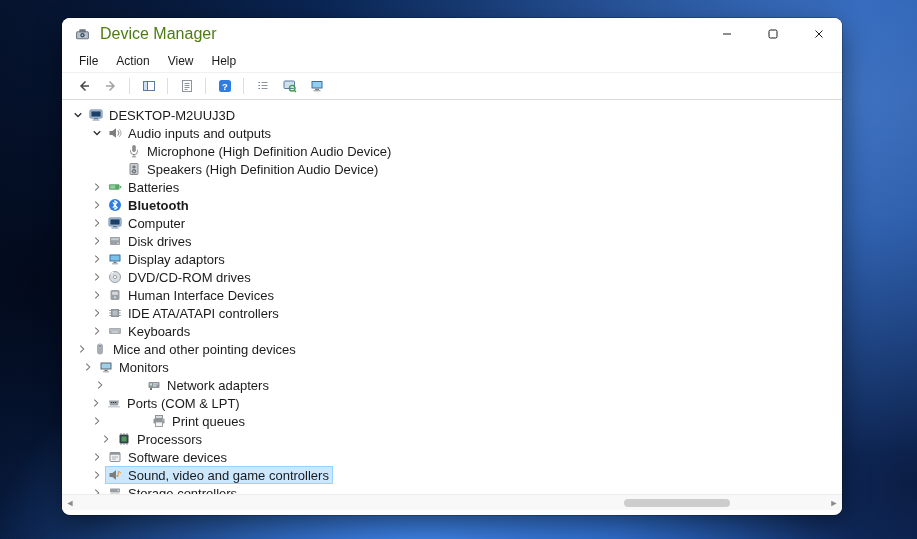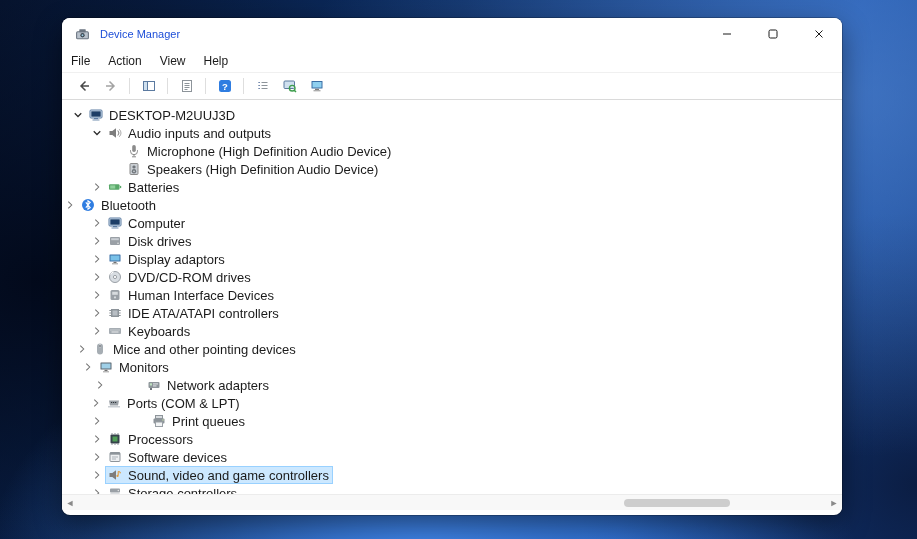--- a/index.html
+++ b/index.html
@@ -18,26 +18,26 @@
   .window {
     position:absolute; left:62px; top:18px; width:780px; height:497px;
     background:#fff; border-radius:8px; overflow:hidden;
     box-shadow:0 10px 28px rgba(0,0,0,.45), 0 0 0 1px rgba(0,0,0,.22);
     display:flex; flex-direction:column;
   }
 
   
   .titlebar { height:32px; flex:none; display:flex; align-items:center; padding-left:13px; background:#fff; }
   .title-icon { width:16px; height:16px; margin-right:9px; display:flex; align-items:center; }
-  .title-text { font-size:11px; color:#1d4ed8; }
+  .title-text { font-size:16px; color:#4d7c0f; }
   .controls { margin-left:auto; display:flex; height:100%; }
   .ctrl { width:46px; height:32px; display:flex; align-items:center; justify-content:center; color:#1b1b1b; }
 
   
-  .menubar { height:23px; flex:none; display:flex; align-items:center; padding-left:0; font-size:12px; color:#1b1b1b; border-bottom:1px solid #f0f0f0; background:#fff; }
+  .menubar { height:23px; flex:none; display:flex; align-items:center; padding-left:8px; font-size:12px; color:#1b1b1b; border-bottom:1px solid #f0f0f0; background:#fff; }
   .menu-item { padding:3px 9px; border-radius:3px; }
 
   
   .toolbar { height:27px; flex:none; display:flex; align-items:center; padding-left:8px; border-bottom:1px solid #dadada; background:#fff; }
   .tb-btn { width:27px; height:23px; display:flex; align-items:center; justify-content:center; border-radius:3px; }
   .tb-sep { width:1px; height:16px; background:#dedede; margin:0 5px; flex:none; }
 
   
   .tree { flex:1; overflow:hidden; background:#fff; padding-top:6px; font-size:13px; }
   .row { height:18px; display:flex; align-items:center; white-space:nowrap; }
@@ -226,21 +226,21 @@
             <span class="dev-icon">
               <svg width="14" height="14" viewBox="0 0 14 14">
                 <rect x="1" y="4.2" width="10.5" height="5.6" rx="1" fill="#59a869"></rect>
                 <rect x="11.8" y="5.9" width="1.4" height="2.2" fill="#59a869"></rect>
                 <rect x="2.2" y="5.4" width="5" height="3.2" fill="#8fd09b"></rect>
               </svg>
             </span>
             <span class="label">Batteries</span>
           </span>
         </div>
-        <div class="row" style="">
+        <div class="row" style="padding-left: 27px; font-weight: bold;">
           <span class="expander">
             <svg width="12" height="12" viewBox="0 0 14 14">
               <path d="M5 3 L9 7 L5 11" fill="none" stroke="#707070" stroke-width="1.2"></path>
             </svg>
           </span>
           <span class="content">
             <span class="dev-icon">
               <svg width="14" height="14" viewBox="0 0 14 14">
                 <circle cx="7" cy="7" r="6" fill="#2f7de1"></circle>
                 <path d="M4.8 4.4 L9.2 9.6 L7 11.2 V2.8 L9.2 4.4 L4.8 9.6" fill="none" stroke="#fff" stroke-width="1.1"></path>
@@ -451,21 +451,21 @@
               <svg width="14" height="14" viewBox="0 0 14 14">
                 <rect x="3.5" y="1.5" width="7" height="3" fill="#d7dbde" stroke="#8d949a"></rect>
                 <rect x="1.5" y="4.5" width="11" height="5" rx="1" fill="#8d949a"></rect>
                 <rect x="3.5" y="8" width="7" height="4.5" fill="#f2f4f5" stroke="#9aa0a6"></rect>
                 <circle cx="11" cy="6" r="0.7" fill="#c9e7a9"></circle>
               </svg>
             </span>
             <span class="label">Print queues</span>
           </span>
         </div>
-        <div class="row" style="padding-left: 27px;">
+        <div class="row" style="padding-left: 27px; margin-left: 9px;">
           <span class="expander">
             <svg width="12" height="12" viewBox="0 0 14 14">
               <path d="M5 3 L9 7 L5 11" fill="none" stroke="#707070" stroke-width="1.2"></path>
             </svg>
           </span>
           <span class="content">
             <span class="dev-icon">
               <svg width="14" height="14" viewBox="0 0 14 14">
                 <rect x="2.5" y="2.5" width="9" height="9" rx="1" fill="#36424b"></rect>
                 <rect x="4.5" y="4.5" width="5" height="5" fill="#4f9e57"></rect>

